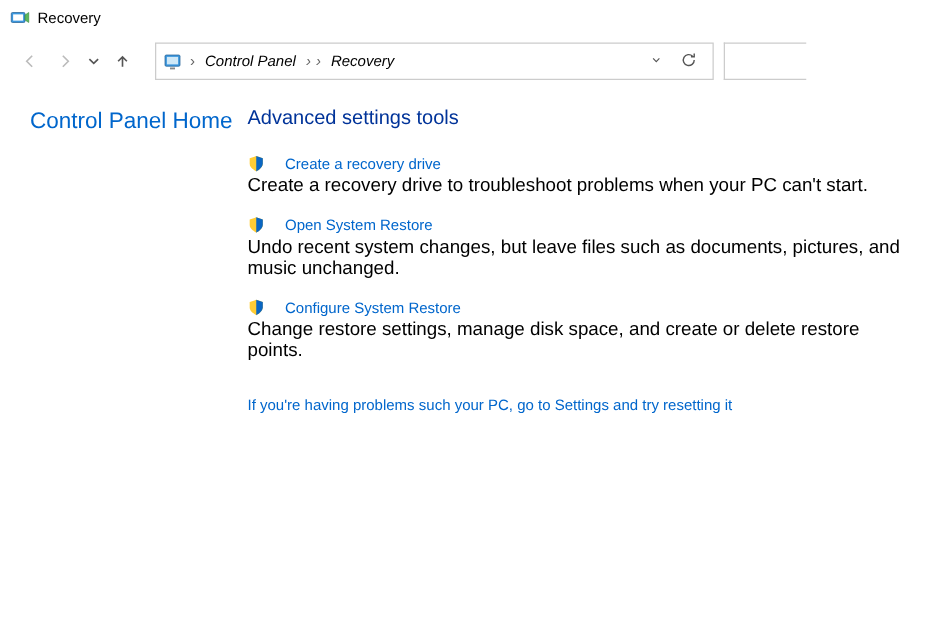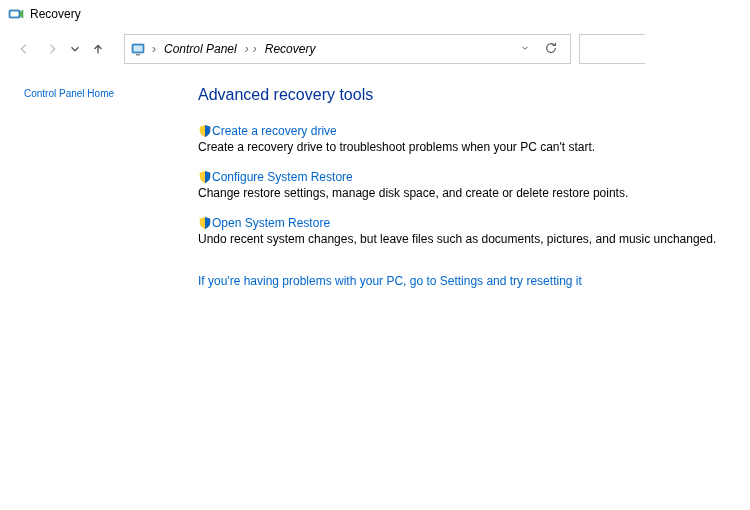--- a/index.html
+++ b/index.html
@@ -91,48 +91,48 @@
       display: flex;
       padding-top: 16px;
     }
     .side-panel {
       width: 198px;
       padding-left: 24px;
     }
     .side-link {
       color: #0066cc;
       cursor: pointer;
-      font-size: 10px;
+      font-size: 18px;
     }
     .main-panel {
       flex: 1;
       padding-right: 20px;
     }
     .section-title {
       color: #003399;
       font-size: 16px;
       font-weight: 400;
       margin-bottom: 20px;
     }
     .tool-item {
       margin-bottom: 16px;
     }
     .tool-link-row {
       display: flex;
       align-items: center;
-      gap: 0;
+      gap: 16px;
       margin-bottom: 2px;
     }
     .tool-link {
       color: #0066cc;
       cursor: pointer;
       font-size: 12px;
     }
     .tool-desc {
-      font-size: 12px;
+      font-size: 15px;
       color: #000;
     }
     .footer-link {
       color: #0066cc;
       cursor: pointer;
       font-size: 12px;
       display: inline-block;
       margin-top: 12px;
     }
     .shield-icon {
@@ -209,50 +209,50 @@
 
   <div class="search-box"></div>
 </div>
 
 <div class="body-area">
   <div class="side-panel">
     <span class="side-link">Control Panel Home</span>
   </div>
 
   <div class="main-panel">
-    <h1 class="section-title">Advanced recovery tools</h1>
+    <h1 class="section-title">Advanced settings tools</h1>
 
     <div class="tool-item">
       <div class="tool-link-row">
         <svg class="shield-icon" viewBox="0 0 16 16">
           <path d="M8 1 L14 3 L14 8 C14 12 8 15 8 15 C8 15 2 12 2 8 L2 3 Z" fill="#fc3"></path>
           <path d="M8 1 L14 3 L14 8 C14 12 8 15 8 15 Z" fill="#0a66c2"></path>
         </svg>
         <span class="tool-link">Create a recovery drive</span>
       </div>
       <div class="tool-desc">Create a recovery drive to troubleshoot problems when your PC can't start.</div>
     </div>
 
     <div class="tool-item">
       <div class="tool-link-row">
         <svg class="shield-icon" viewBox="0 0 16 16">
           <path d="M8 1 L14 3 L14 8 C14 12 8 15 8 15 C8 15 2 12 2 8 L2 3 Z" fill="#fc3"></path>
           <path d="M8 1 L14 3 L14 8 C14 12 8 15 8 15 Z" fill="#0a66c2"></path>
         </svg>
-        <span class="tool-link">Configure System Restore</span>
+        <span class="tool-link">Open System Restore</span>
       </div>
-      <div class="tool-desc">Change restore settings, manage disk space, and create or delete restore points.</div>
+      <div class="tool-desc">Undo recent system changes, but leave files such as documents, pictures, and music unchanged.</div>
     </div>
 
     <div class="tool-item">
       <div class="tool-link-row">
         <svg class="shield-icon" viewBox="0 0 16 16">
           <path d="M8 1 L14 3 L14 8 C14 12 8 15 8 15 C8 15 2 12 2 8 L2 3 Z" fill="#fc3"></path>
           <path d="M8 1 L14 3 L14 8 C14 12 8 15 8 15 Z" fill="#0a66c2"></path>
         </svg>
-        <span class="tool-link">Open System Restore</span>
+        <span class="tool-link">Configure System Restore</span>
       </div>
-      <div class="tool-desc">Undo recent system changes, but leave files such as documents, pictures, and music unchanged.</div>
-    </div>
-
-    <span class="footer-link">If you're having problems with your PC, go to Settings and try resetting it</span>
+      <div class="tool-desc">Change restore settings, manage disk space, and create or delete restore points.</div>
+    </div>
+
+    <span class="footer-link">If you're having problems such your PC, go to Settings and try resetting it</span>
   </div>
 </div>
 
 </body></html>

